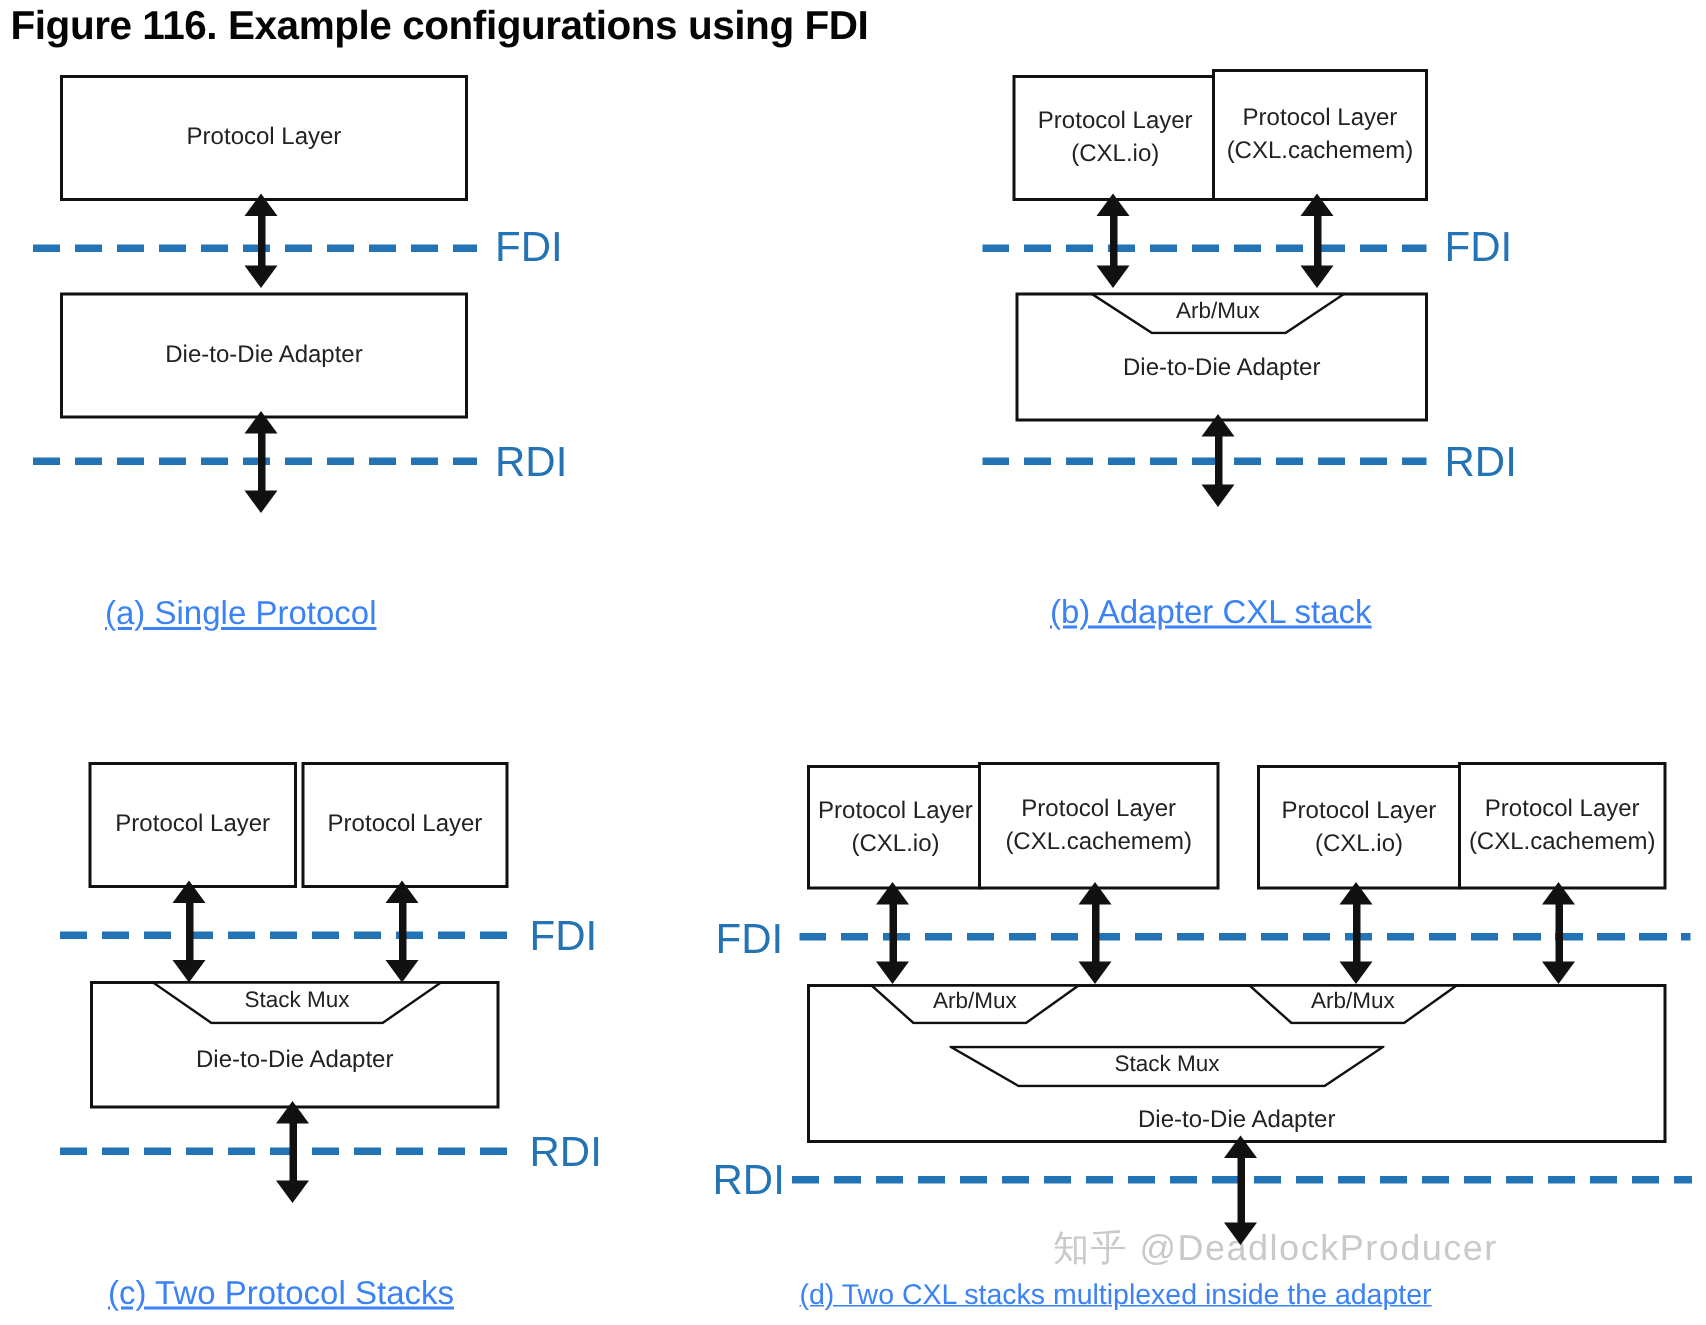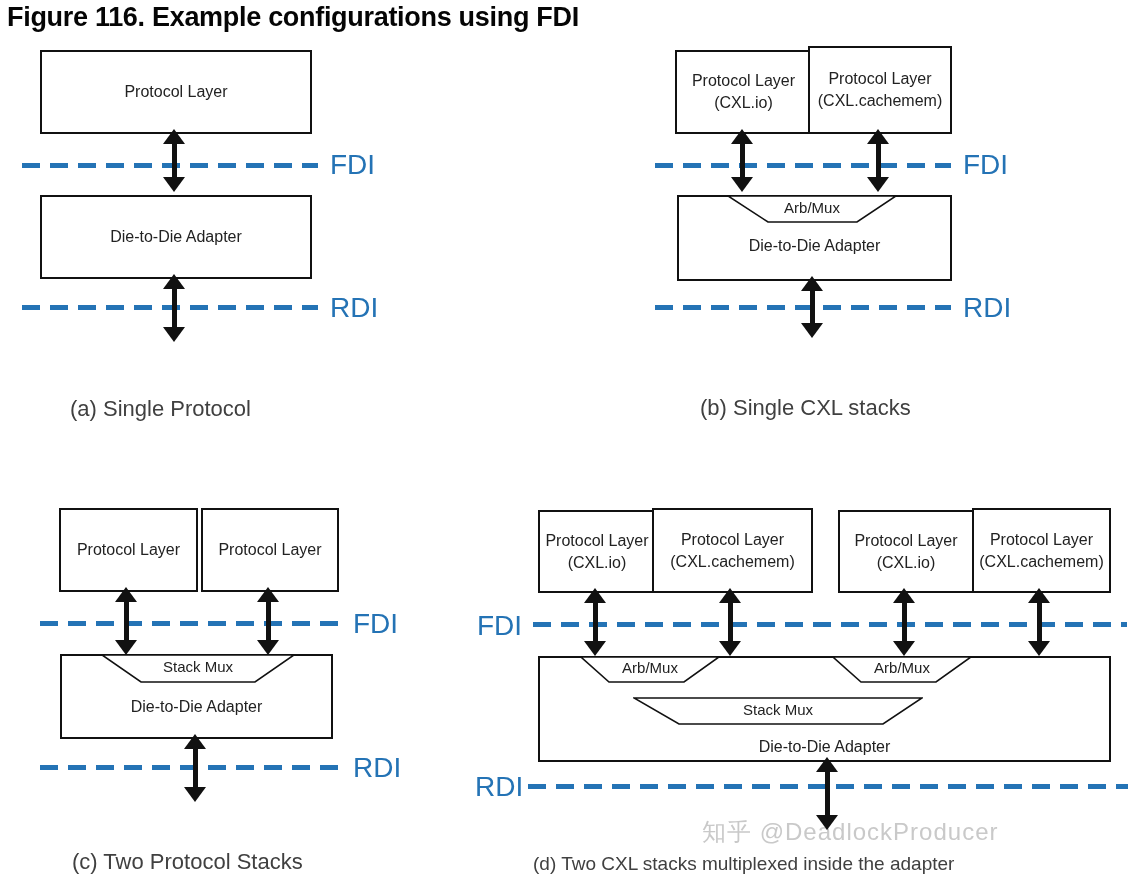--- a/index.html
+++ b/index.html
@@ -38,21 +38,21 @@
   .varrow{position:absolute;width:26px;z-index:3;}
   .varrow .shaft{position:absolute;left:50%;margin-left:-2.5px;top:9px;bottom:9px;width:5px;background:var(--ink);}
   .varrow .head-up{position:absolute;top:0;left:50%;margin-left:-11px;width:0;height:0;
     border-left:11px solid transparent;border-right:11px solid transparent;border-bottom:15px solid var(--ink);}
   .varrow .head-down{position:absolute;bottom:0;left:50%;margin-left:-11px;width:0;height:0;
     border-left:11px solid transparent;border-right:11px solid transparent;border-top:15px solid var(--ink);}
   
   .trap{position:absolute;z-index:2;}
   .trap svg{position:absolute;left:0;top:0;width:100%;height:100%;display:block;}
   .trap .trap-label{position:relative;display:block;text-align:center;font-size:15px;color:#222;z-index:1;}
-  .caption{position:absolute;font-size:22px;color:#404040;white-space:nowrap;}
+  .caption{position:absolute;font-size:22px;color:#3b82f6;white-space:nowrap;text-decoration:underline;}
   .watermark{
     position:absolute;z-index:1;font-size:24px;color:var(--wm);letter-spacing:1px;white-space:nowrap;
   }
 </style>
 </head>
 <body>
 
 <div id="stage">
 
   <div class="fig-title">Figure 116. Example configurations using FDI</div>
@@ -111,21 +111,21 @@
       </div>
       <span class="adapter-label" style="top:40px">Die-to-Die Adapter</span>
     </div>
     <div class="varrow" style="left:799px;top:276px;height:62px">
       <span class="head-up"></span>
         <span class="shaft"></span>
         <span class="head-down"></span>
     </div>
     <div class="iface-line" style="left:655px;top:305px;width:296px"></div>
     <div class="iface-label" style="left:963px;top:294px">RDI</div>
-    <div class="caption" style="left:700px;top:395px">(b) Single CXL stacks</div>
+    <div class="caption" style="left:700px;top:395px">(b) Adapter CXL stack</div>
   </div>
 
   <div>
     <div class="pbox" style="left:59px;top:508px;width:135px;height:80px">
       <span class="main">Protocol Layer</span>
     </div>
     <div class="pbox" style="left:201px;top:508px;width:134px;height:80px">
       <span class="main">Protocol Layer</span>
     </div>
     <div class="varrow" style="left:113px;top:587px;height:68px">

